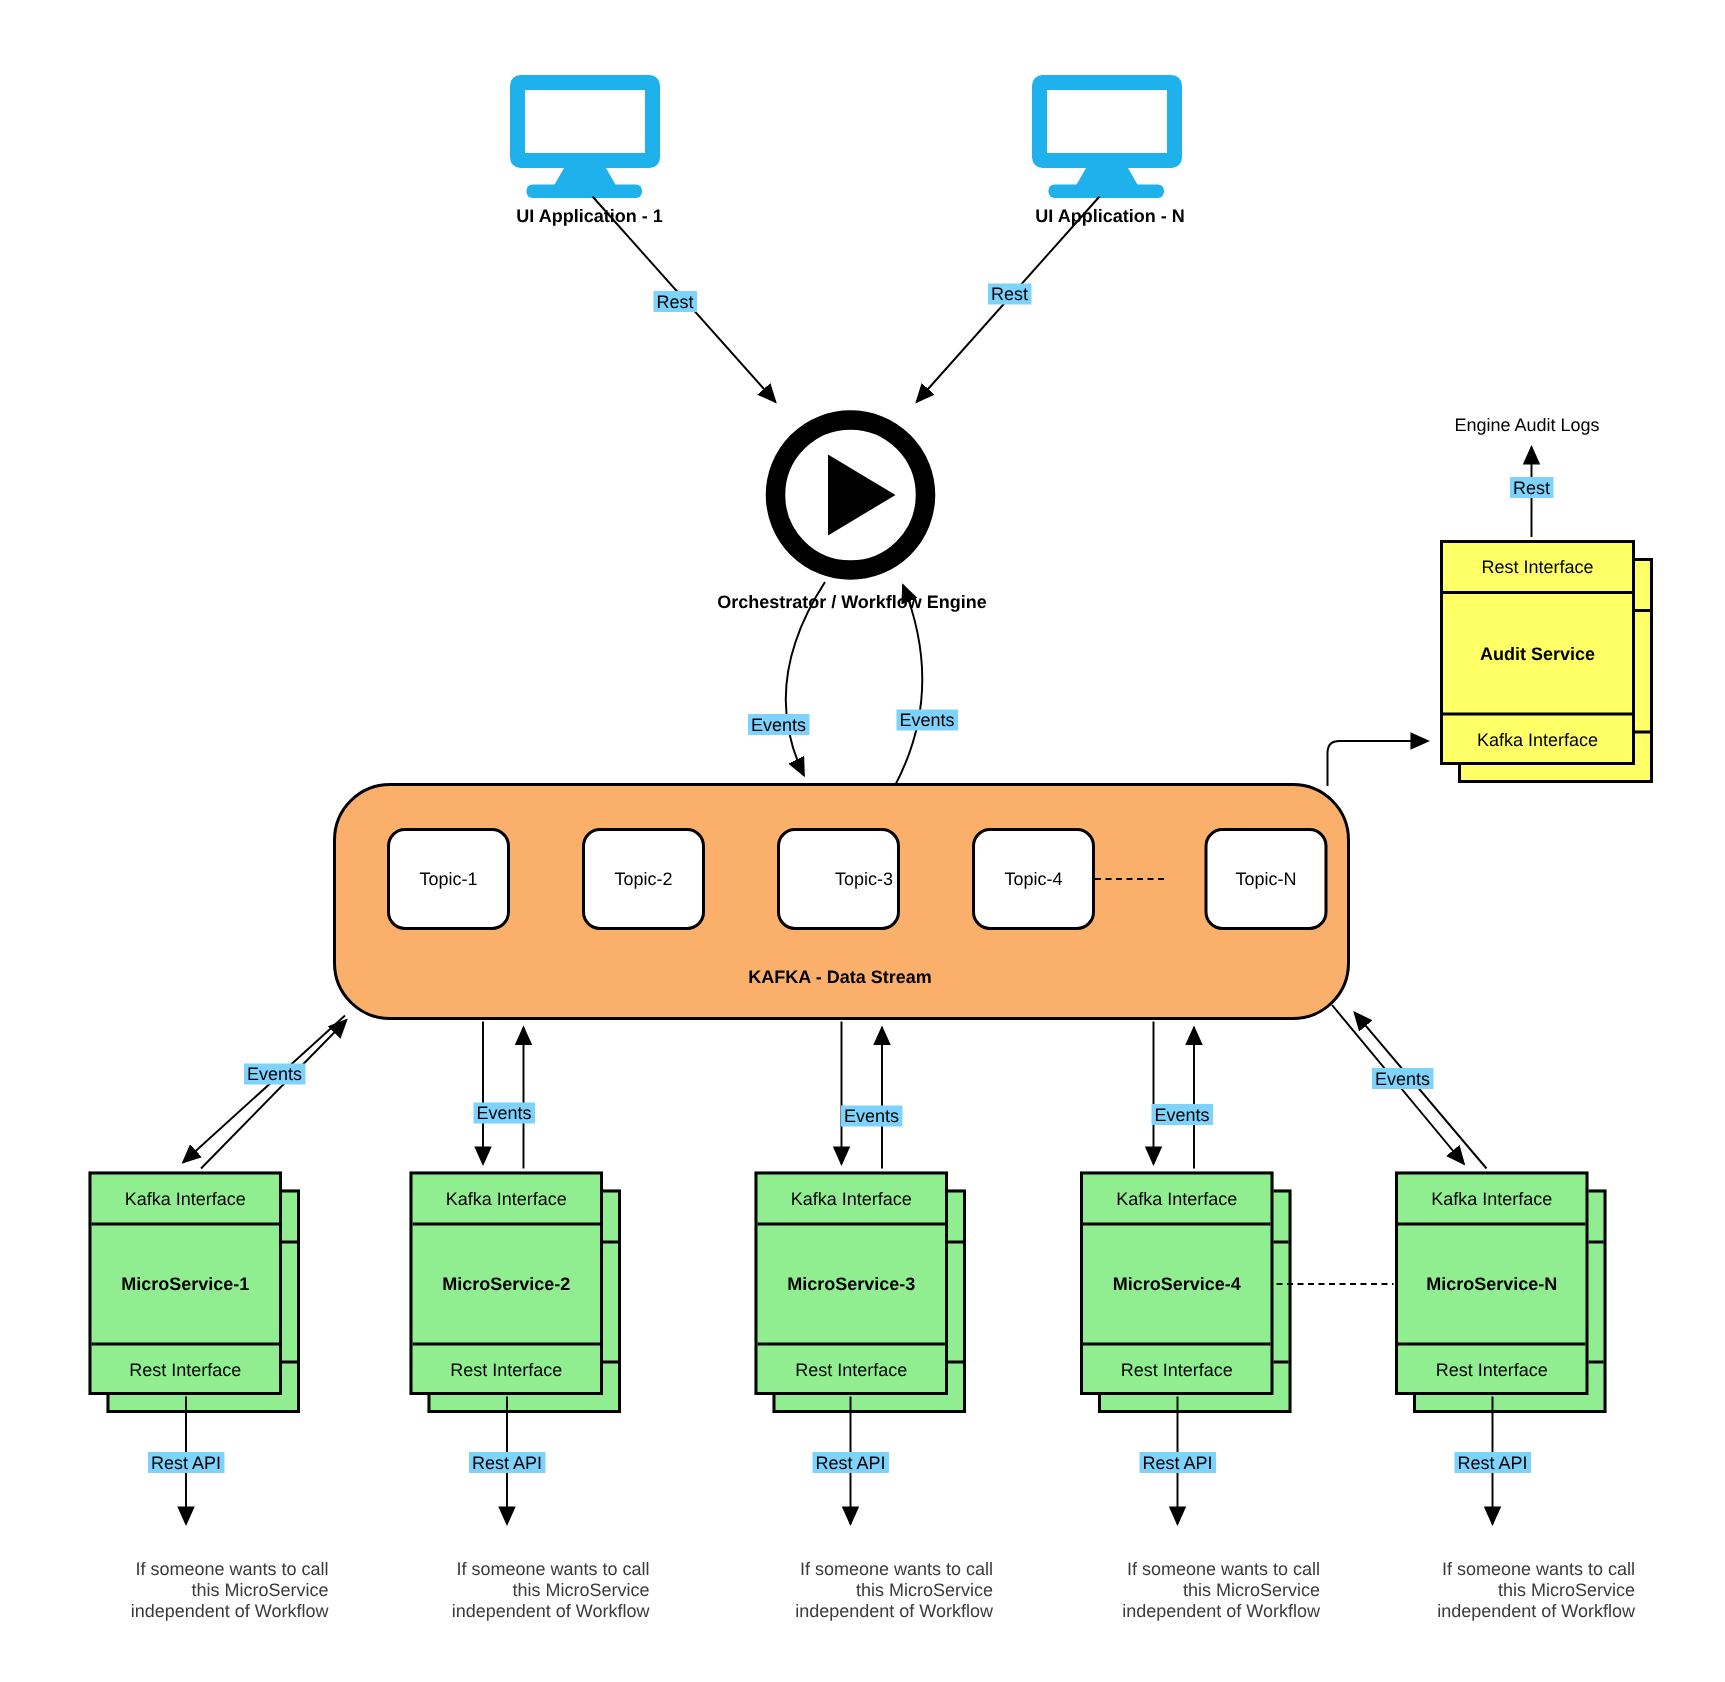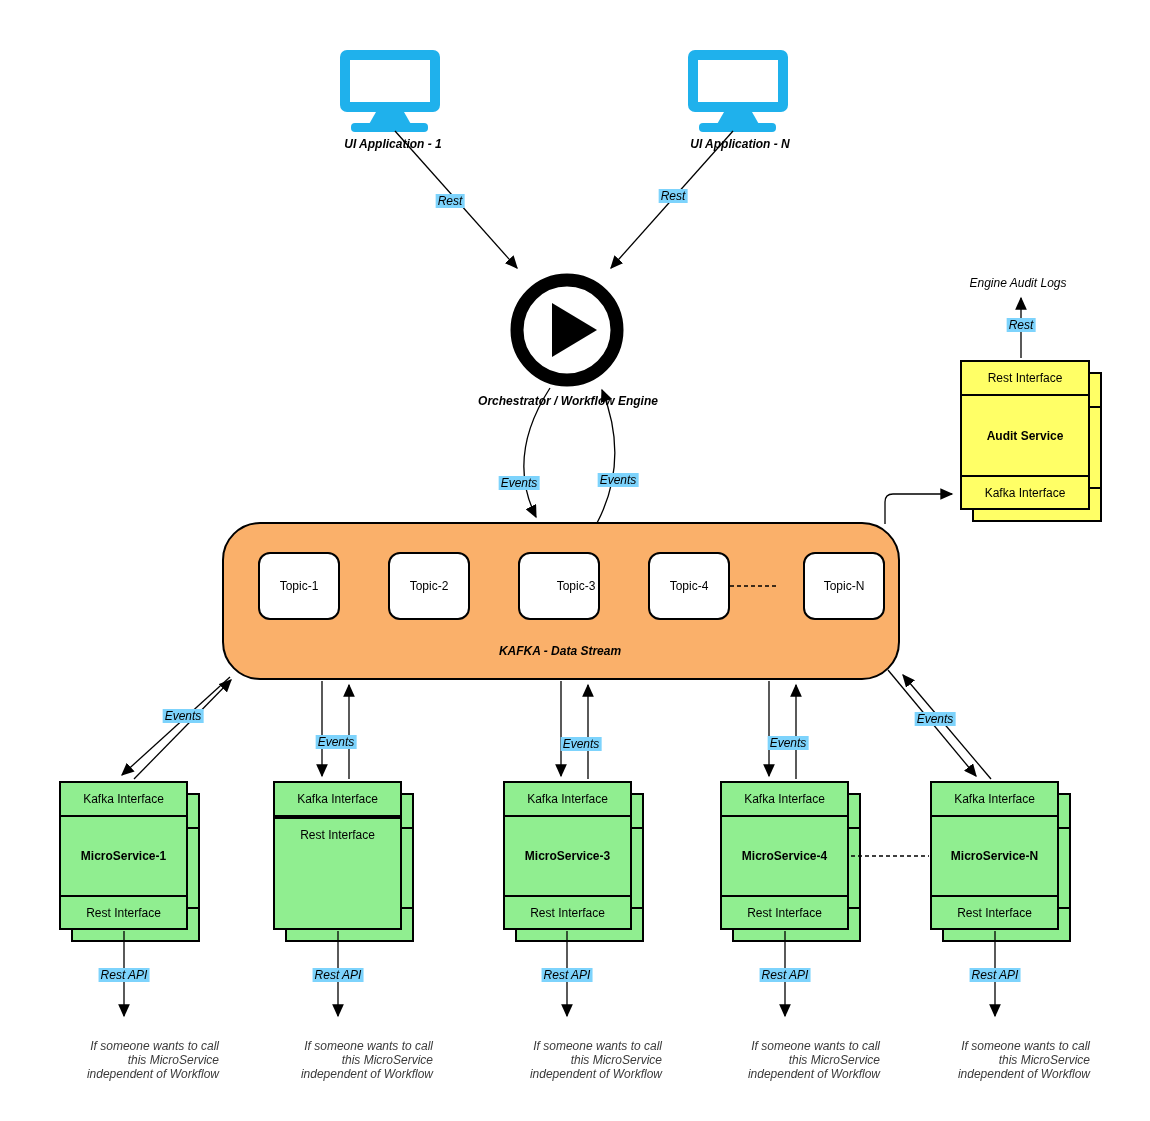--- a/index.html
+++ b/index.html
@@ -3,21 +3,21 @@
 <meta charset="utf-8">
 <style>
   html,body{margin:0;padding:0;background:#fff;}
   .canvas{
     position:relative;width:1150px;height:1121px;background:#ffffff;
     font-family:"Liberation Sans", sans-serif;color:#000;overflow:hidden;
   }
   
   .layer-boxes{position:absolute;inset:0;z-index:1;}
   .layer-lines{position:absolute;inset:0;z-index:2;pointer-events:none;}
-  .layer-labels{position:absolute;inset:0;z-index:3;font-style:italic;}
+  .layer-labels{position:absolute;inset:0;z-index:3;}
   
   .lbl{position:absolute;transform:translate(-50%,-50%);font-size:12px;line-height:14px;
        white-space:nowrap;text-align:center;}
   .bold{font-weight:bold;}
   .edge{background:#7dd3fc;padding:0 2px;}
   
   .kafka{
     position:absolute;left:222px;top:522px;width:678px;height:158px;
     background:#FAB06A;border:2px solid #000;border-radius:38px;box-sizing:border-box;
   }
@@ -89,20 +89,21 @@
       <div class="front">
         <div class="row top">Kafka Interface</div>
         <div class="row mid">MicroService-1</div>
         <div class="row bot">Rest Interface</div>
       </div>
     </div>
     <div class="svc green" style="left:273px;top:781px;width:129px;height:149px;">
       <div class="back"></div>
       <div class="front">
         <div class="row top">Kafka Interface</div>
+        <div class="row mid">MicroService-2</div>
         <div class="row bot">Rest Interface</div>
       </div>
     </div>
     <div class="svc green" style="left:503px;top:781px;width:129px;height:149px;">
       <div class="back"></div>
       <div class="front">
         <div class="row top">Kafka Interface</div>
         <div class="row mid">MicroService-3</div>
         <div class="row bot">Rest Interface</div>
       </div>

